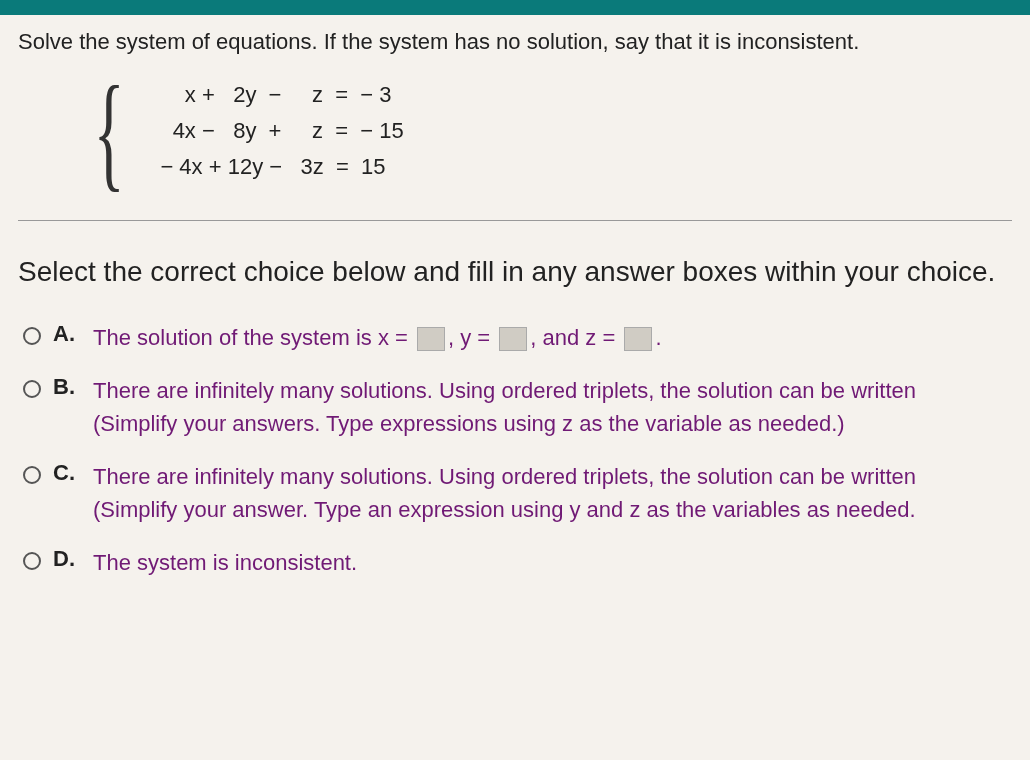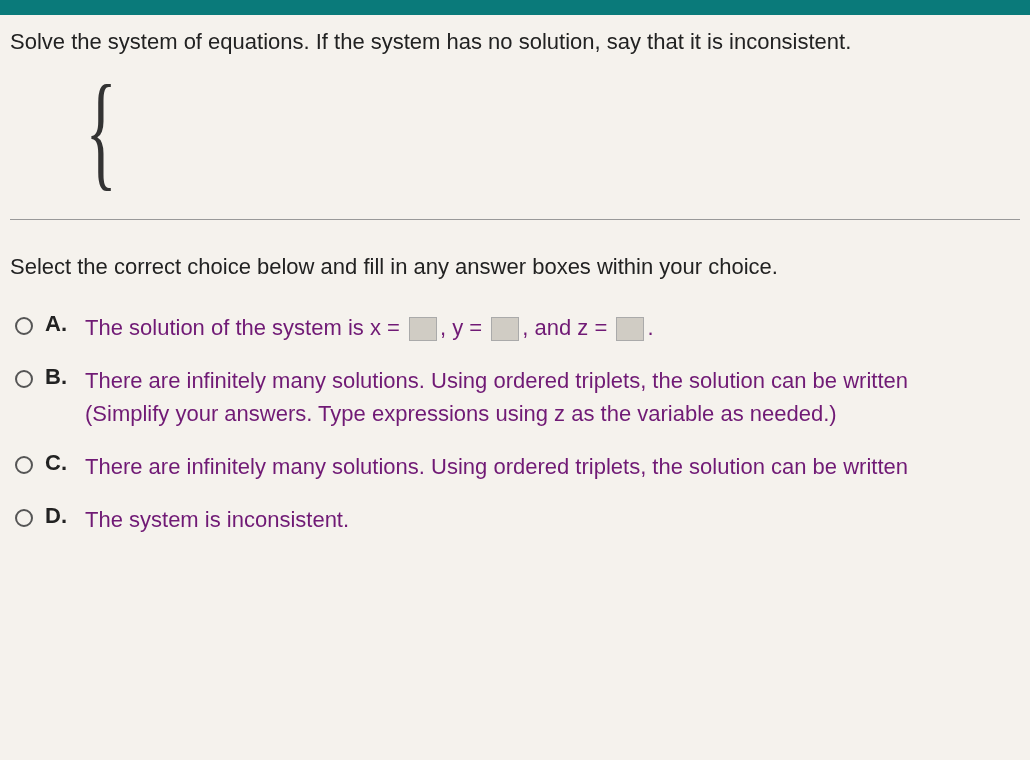--- a/index.html
+++ b/index.html
@@ -9,21 +9,21 @@
     }
     body {
       font-family: Arial, Helvetica, sans-serif;
       background: linear-gradient(180deg, #0a7a7a 0%, #0a7a7a 2%, #f5f2ed 2%, #f5f2ed 100%);
       width: 1030px;
       height: 760px;
       overflow: hidden;
       position: relative;
     }
     .content {
-      padding: 10px 10px;
+      padding: 10px 18px;
       background: #f5f2ed;
       min-height: 740px;
       margin-top: 15px;
     }
     .prompt {
       font-size: 22px;
       color: #222;
       margin-bottom: 14px;
       line-height: 1.5;
     }
@@ -50,21 +50,21 @@
     .eq-row {
       margin: 10px 0;
       white-space: pre;
     }
     .divider {
       border: none;
       border-top: 1px solid #999;
       margin: 20px 0 30px 0;
     }
     .instruction {
-      font-size: 22px;
+      font-size: 28px;
       color: #222;
       margin-bottom: 28px;
       line-height: 1.5;
     }
     .choice {
       display: flex;
       align-items: flex-start;
       margin-bottom: 20px;
       padding-left: 5px;
     }
@@ -104,20 +104,25 @@
     }
   </style>
 </head>
 <body>
 
 <div class="content">
   <div class="prompt">Solve the system of equations. If the system has no solution, say that it is inconsistent.</div>
 
   <div class="equations-container">
     <div class="brace">{</div>
+    <div class="equations">
+      <div class="eq-row">    x +   2y  −     z  =  − 3</div>
+      <div class="eq-row">  4x −   8y  +     z  =  − 15</div>
+      <div class="eq-row">− 4x + 12y −   3z  =  15</div>
+    </div>
   </div>
 
   <hr class="divider">
 
   <div class="instruction">Select the correct choice below and fill in any answer boxes within your choice.</div>
 
   <div class="choice">
     <div class="radio"></div>
     <div class="choice-letter">A.</div>
     <div class="choice-text">
@@ -132,20 +137,21 @@
       <span>There are infinitely many solutions. Using ordered triplets, the solution can be written</span>
       <span class="line2">(Simplify your answers. Type expressions using z as the variable as needed.)</span>
     </div>
   </div>
 
   <div class="choice">
     <div class="radio"></div>
     <div class="choice-letter">C.</div>
     <div class="choice-text">
       <span>There are infinitely many solutions. Using ordered triplets, the solution can be written</span>
+      <span class="line2">(Simplify your answer. Type an expression using y and z as the variables as needed.</span>
     </div>
   </div>
 
   <div class="choice">
     <div class="radio"></div>
     <div class="choice-letter">D.</div>
     <div class="choice-text">
       <span>The system is inconsistent.</span>
     </div>
   </div>

